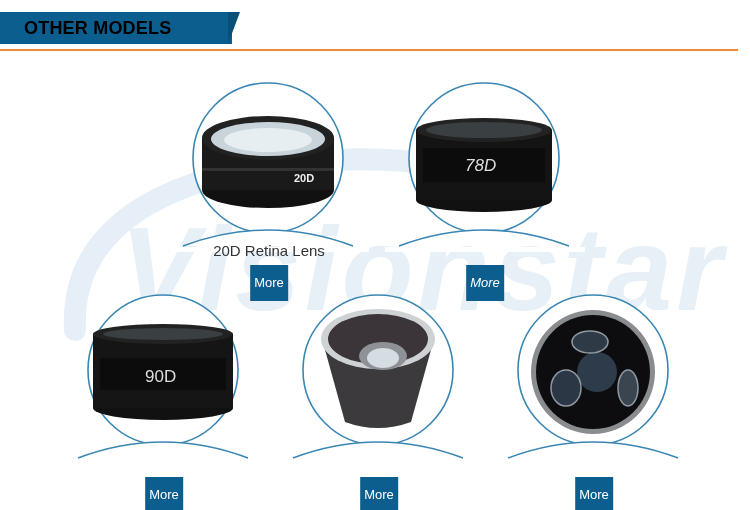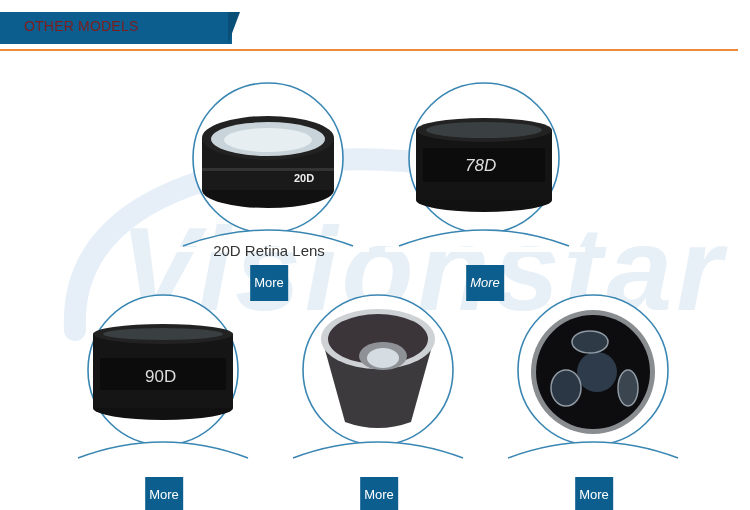--- a/index.html
+++ b/index.html
@@ -9,22 +9,22 @@
     }
     .header-bar {
       position: absolute; left: 0; top: 12px; width: 232px; height: 32px;
       background: #0b5e8e;
     }
     .header-notch {
       position: absolute; left: 228px; top: 12px; width: 0; height: 0;
       border-top: 32px solid #0a4f78; border-right: 12px solid transparent;
     }
     .header-title {
-      position: absolute; left: 24px; top: 18px; color: #7f1d1d;
-      font-size: 14px; font-weight: normal; letter-spacing: 0.2px;
+      position: absolute; left: 24px; top: 18px; color: #000000;
+      font-size: 18px; font-weight: bold; letter-spacing: 0.2px;
     }
     .header-rule {
       position: absolute; left: 0; top: 49px; width: 738px; height: 2px; background: #ef8a3c;
     }
     .watermark {
       position: absolute; left: 0; top: 0; width: 750px; height: 510px; pointer-events: none;
     }
     .item {
       position: absolute; width: 200px; height: 220px;
     }

